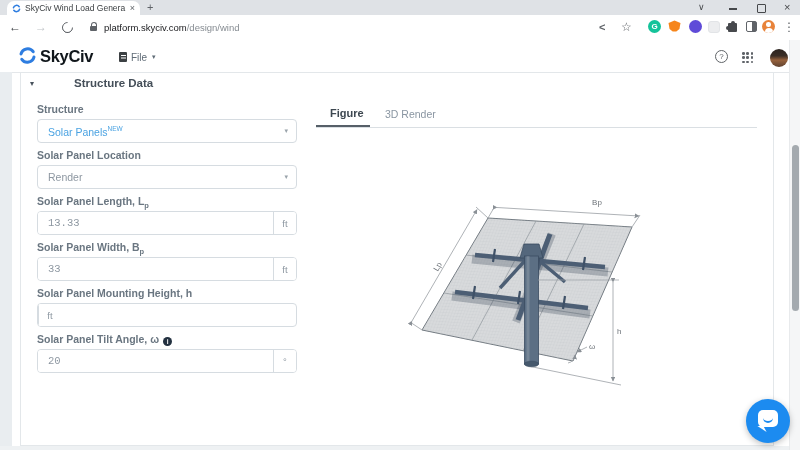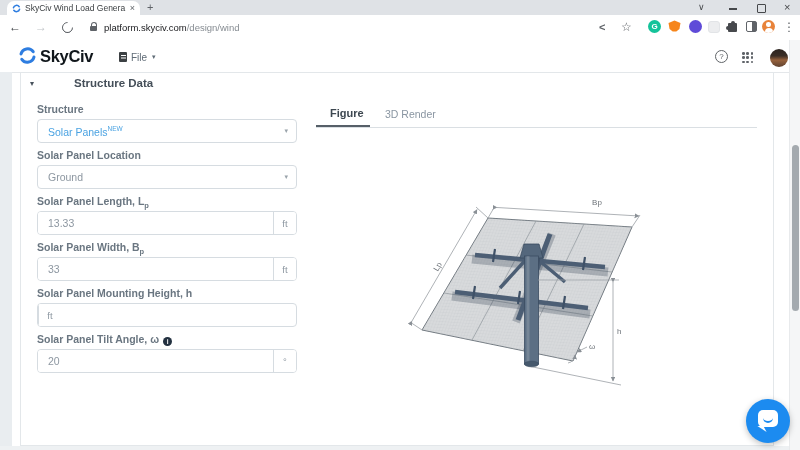--- a/index.html
+++ b/index.html
@@ -69,21 +69,21 @@
           font-size:6.5px;font-weight:bold;text-align:center;line-height:9px;margin-left:4px;vertical-align:-1px;}
   .select{left:37px;width:260px;height:24px;border:1px solid #d6dce1;border-radius:4px;background:#fff;
           box-sizing:border-box;display:flex;align-items:center;padding:0 8px 0 10px;font-size:10.5px;color:#8d97a1;}
   .select .val{flex:1;}
   .select .caret{font-size:7px;color:#9aa3ab;}
   .blueval{color:#4ba3e2;}
   .blueval sup{font-size:6.5px;}
   .igroup{left:37px;width:260px;height:24px;border:1px solid #d6dce1;border-radius:4px;background:#fff;
           box-sizing:border-box;display:flex;overflow:hidden;}
   .igroup input{flex:1;border:none;outline:none;padding:0 0 0 10px;font-size:10.5px;color:#8d97a1;
-                font-family:Liberation Sans, sans-serif;background:#fff;min-width:0;}
+                font-family:Liberation Mono, monospace;background:#fff;min-width:0;}
   .igroup .unit{width:22px;border-left:1px solid #d6dce1;display:flex;align-items:center;justify-content:center;
                 font-size:9.5px;color:#8d97a1;background:#fff;}
   .tab-figure{left:330px;top:107px;font-size:11px;font-weight:bold;color:#3d4750;}
   .tab-3d{left:385px;top:108px;font-size:10.5px;color:#8a96a2;}
   .tab-underline{left:316px;top:124.5px;width:54px;height:2.5px;background:#565f68;}
   .tab-divider{left:316px;top:127px;width:441px;height:1px;background:#dadfe3;}
   
   .sbtrack{left:789px;top:40px;width:11px;height:410px;background:#f5f6f7;border-left:1px solid #e8eaec;box-sizing:border-box;}
   .sbthumb{left:791.5px;top:145px;width:7px;height:166px;background:#a4aaaf;border-radius:3.5px;}
   .intercom{left:746px;top:399px;width:44px;height:44px;border-radius:50%;background:#1c8bf0;
@@ -169,21 +169,21 @@
   </div>
   <div class="abs select" style="top:119px">
     <span class="val blueval"><span>Solar Panels</span><sup>NEW</sup></span>
     <span class="caret">▾</span>
   </div>
 
   <div class="abs flabel" style="top:149px">
     <span>Solar Panel Location</span>
   </div>
   <div class="abs select" style="top:165px">
-    <span class="val">Ground</span>
+    <span class="val">Render</span>
     <span class="caret">▾</span>
   </div>
 
   <div class="abs flabel" style="top:195px">
     <span>Solar Panel Length, L</span><sub>p</sub>
   </div>
   <div class="abs igroup" style="top:211px">
     <input value="13.33" style="">
     <span class="unit">ft</span>
   </div>

